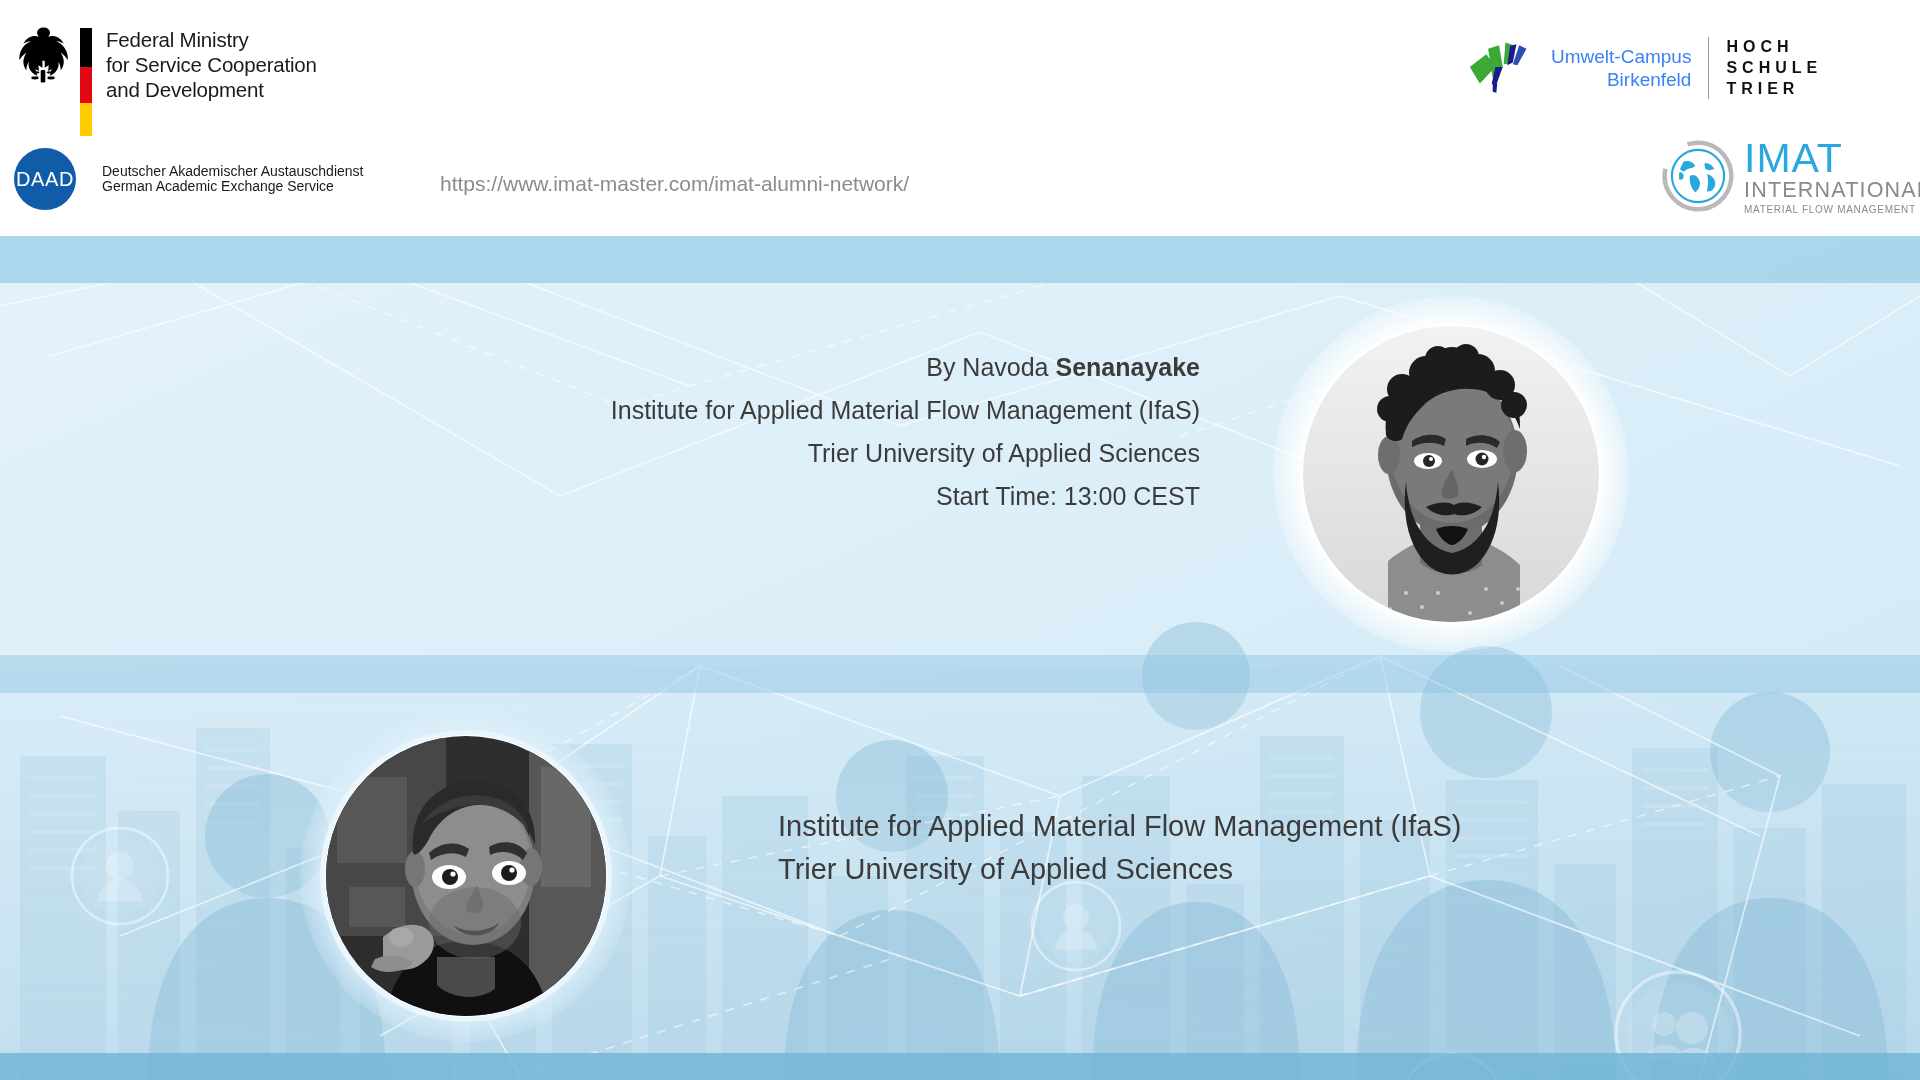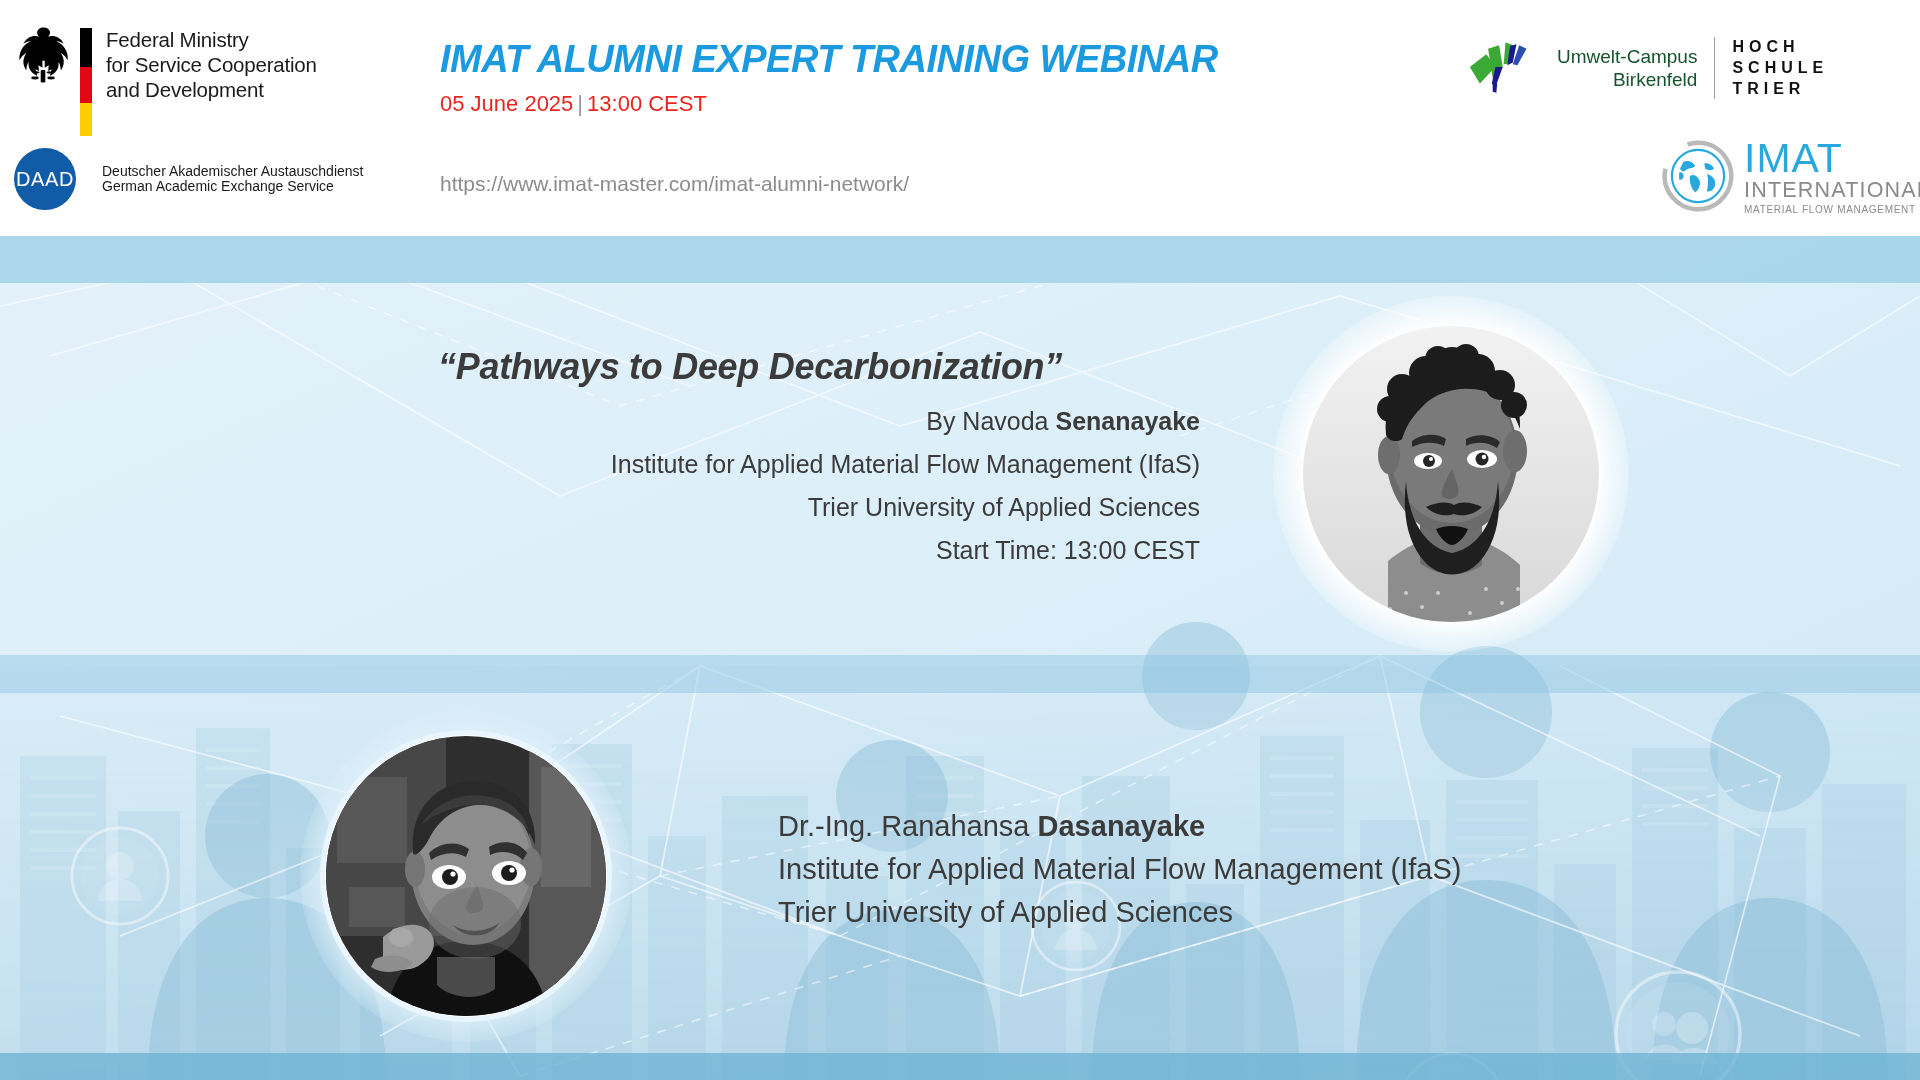--- a/index.html
+++ b/index.html
@@ -37,21 +37,21 @@
   .title-block { position:absolute; left:440px; top:38px; }
   .main-title { font-size:38px; font-weight:bold; font-style:italic; color:#1b9ae0;
     letter-spacing:-0.5px; white-space:nowrap; }
   .subtitle-line { margin-top:10px; font-size:22px; color:#e8251f; white-space:nowrap; }
   .sep-pipe { color:#9a9a9a; padding:0 4px; }
   .webinar-url { position:absolute; left:440px; top:172px; font-size:21px; color:#8c8c8c; white-space:nowrap; }
 
   
   .uc-logo { position:absolute; left:1468px; top:36px; display:flex; align-items:center; }
   .uc-mark { width:64px; height:58px; position:relative; }
-  .uc-name { margin-left:25px; font-size:19px; line-height:23px; color:#14532d; text-align:right; white-space:nowrap;}
+  .uc-name { margin-left:19px; font-size:19px; line-height:23px; color:#3b82f6; text-align:right; white-space:nowrap;}
   .uc-divider { width:1px; height:62px; background:#9e9e9e; margin:0 17px; }
   .hs-trier { font-size:16px; line-height:21px; color:#111; font-weight:bold; white-space:nowrap; }
   .hs-trier span { letter-spacing:5px; }
 
   
   .imat-logo { position:absolute; left:1662px; top:138px; display:flex; align-items:center; }
   .imat-globe { width:72px; height:72px; position:relative; }
   .imat-words { margin-left:10px; line-height:1; }
   .imat-main { font-size:41px; color:#29a8e0; letter-spacing:1px; font-weight:400; }
   .imat-intl { font-size:21.5px; color:#8a8a8a; letter-spacing:1.2px; margin-top:1px; }
@@ -278,26 +278,20 @@
     </div>
 
     <div class="daad-logo">
       <div class="daad-circle">DAAD</div>
       <div class="daad-text">
         <div>Deutscher Akademischer Austauschdienst</div>
         <div>German Academic Exchange Service</div>
       </div>
     </div>
 
-    <div class="title-block">
-      <div class="main-title">IMAT ALUMNI EXPERT TRAINING WEBINAR</div>
-      <div class="subtitle-line">
-        <span>05 June 2025</span><span class="sep-pipe">|</span><span>13:00 CEST</span>
-      </div>
-    </div>
     <div class="webinar-url">https://www.imat-master.com/imat-alumni-network/</div>
 
     <div class="uc-logo">
       <div class="uc-mark">
         <svg viewBox="0 0 70 62" width="64" height="58">
           <g>
             <polygon points="2,30 20,16 30,30 13,48" fill="#3aa935"></polygon>
             <polygon points="22,10 34,6 38,30 27,42" fill="#3aa935"></polygon>
             <polygon points="41,3 50,6 46,26 39,27" fill="#3aa935"></polygon>
             <polygon points="30,30 38,30 30,52 26,48" fill="#1a1a8c"></polygon>
@@ -335,33 +329,29 @@
       </div>
       <div class="imat-words">
         <div class="imat-main">IMAT</div>
         <div class="imat-intl">INTERNATIONAL</div>
         <div class="imat-mfm">MATERIAL FLOW MANAGEMENT</div>
       </div>
     </div>
   </div>
 
   <div class="talk-block">
-    <div class="talk-title">“Pathways to Deep Decarbonization”</div>
     <div class="talk-line">
       <span>By Navoda </span><b>Senanayake</b>
     </div>
     <div class="talk-line">Institute for Applied Material Flow Management (IfaS)</div>
     <div class="talk-line">Trier University of Applied Sciences</div>
     <div class="talk-line">Start Time: 13:00 CEST</div>
   </div>
 
   <div class="speaker2-block">
-    <div class="speaker2-line">
-      <span>Dr.-Ing. Ranahansa </span><b>Dasanayake</b>
-    </div>
     <div class="speaker2-line">Institute for Applied Material Flow Management (IfaS)</div>
     <div class="speaker2-line">Trier University of Applied Sciences</div>
   </div>
 
   <div class="portrait" id="portrait-top">
     <svg viewBox="0 0 362 362" width="362" height="362">
       <defs>
         <radialGradient id="ringTop" cx="50%" cy="50%" r="50%">
           <stop offset="82%" stop-color="#ffffff" stop-opacity="1"></stop>
           <stop offset="100%" stop-color="#ffffff" stop-opacity="0.25"></stop>

